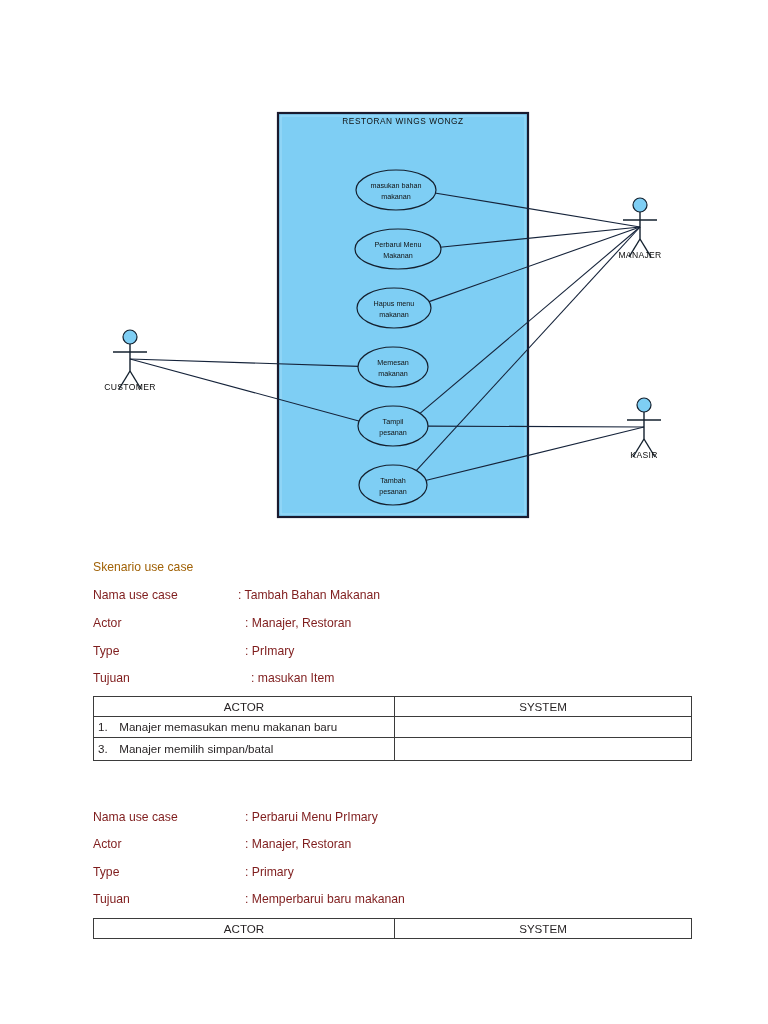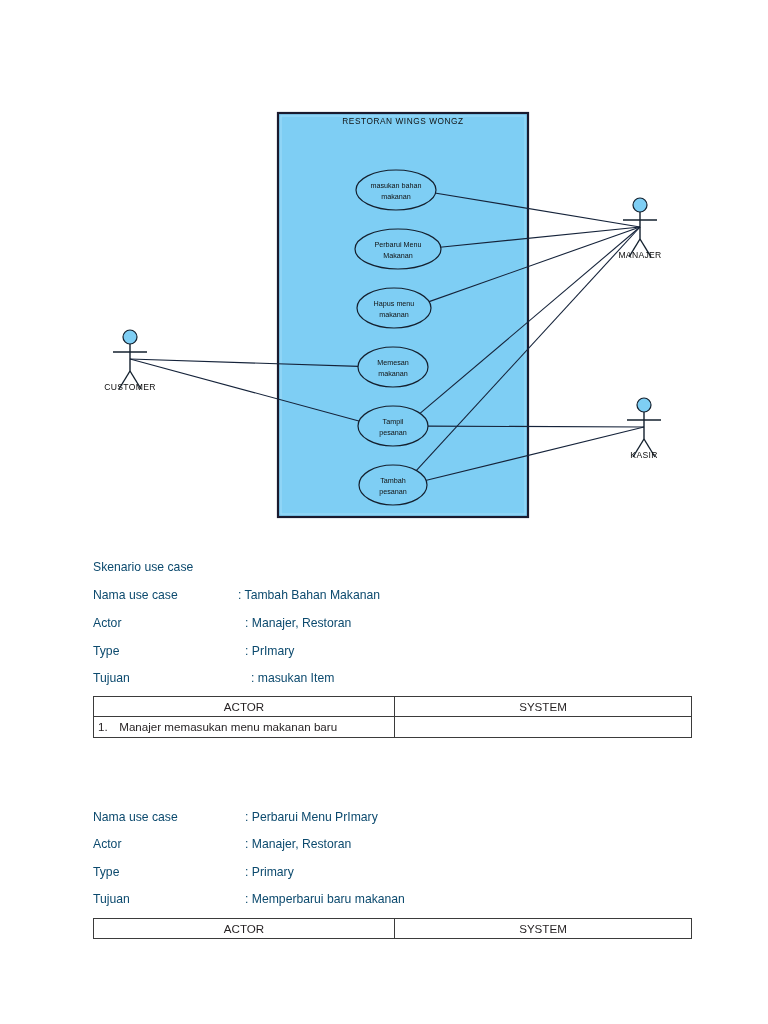--- a/index.html
+++ b/index.html
@@ -53,29 +53,29 @@
   #doc-area {
     position: absolute;
     left: 0;
     top: 540px;
     width: 768px;
   }
   .scenario-heading {
     position: absolute;
     left: 93px;
     font-size: 12.2px;
-    color: #0c4a6e;
+    color: #a16207;
     white-space: nowrap;
   }
   .field-row {
     position: absolute;
     left: 93px;
     width: 560px;
     font-size: 12.2px;
-    color: #0c4a6e;
+    color: #7f1d1d;
     white-space: nowrap;
   }
   .field-label {
     display: inline-block;
   }
   .field-value {
     display: inline-block;
   }
 
   
@@ -197,20 +197,24 @@
   <table class="uc-table" style="top:156px">
     <tbody>
       <tr>
         <td class="col-actor cell-head">ACTOR</td>
         <td class="col-system cell-head">SYSTEM</td>
       </tr>
       <tr>
         <td class="col-actor cell-center">1. Manajer memasukan menu makanan baru</td>
         <td class="col-system"></td>
       </tr>
+      <tr>
+        <td class="col-actor cell-center">3. Manajer memilih simpan/batal</td>
+        <td class="col-system cell-empty"></td>
+      </tr>
     </tbody>
   </table>
 
   <div class="field-row" style="top:270px">
     <span class="field-label" style="width:152px">Nama use case</span><span class="field-value">: Perbarui Menu PrImary</span>
   </div>
   <div class="field-row" style="top:297px">
     <span class="field-label" style="width:152px">Actor</span><span class="field-value">: Manajer, Restoran</span>
   </div>
   <div class="field-row" style="top:325px">

